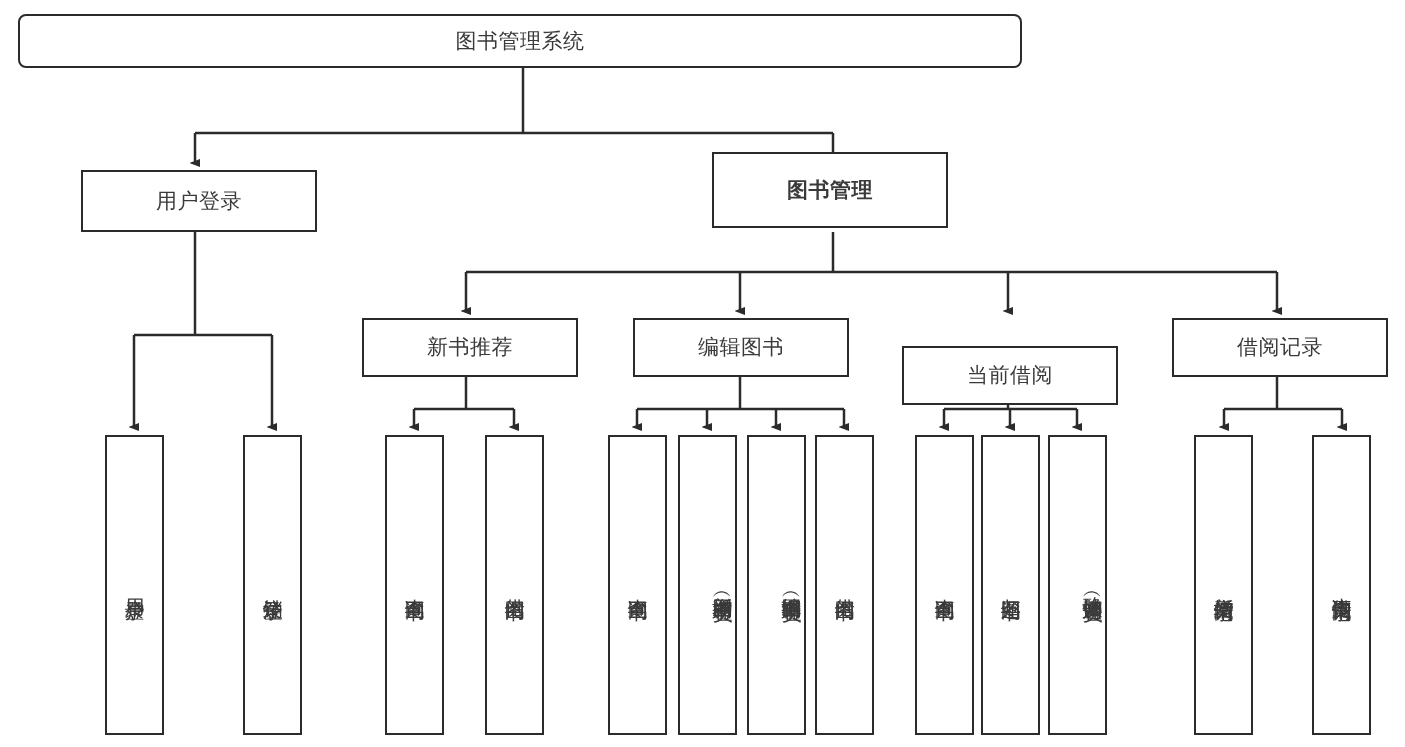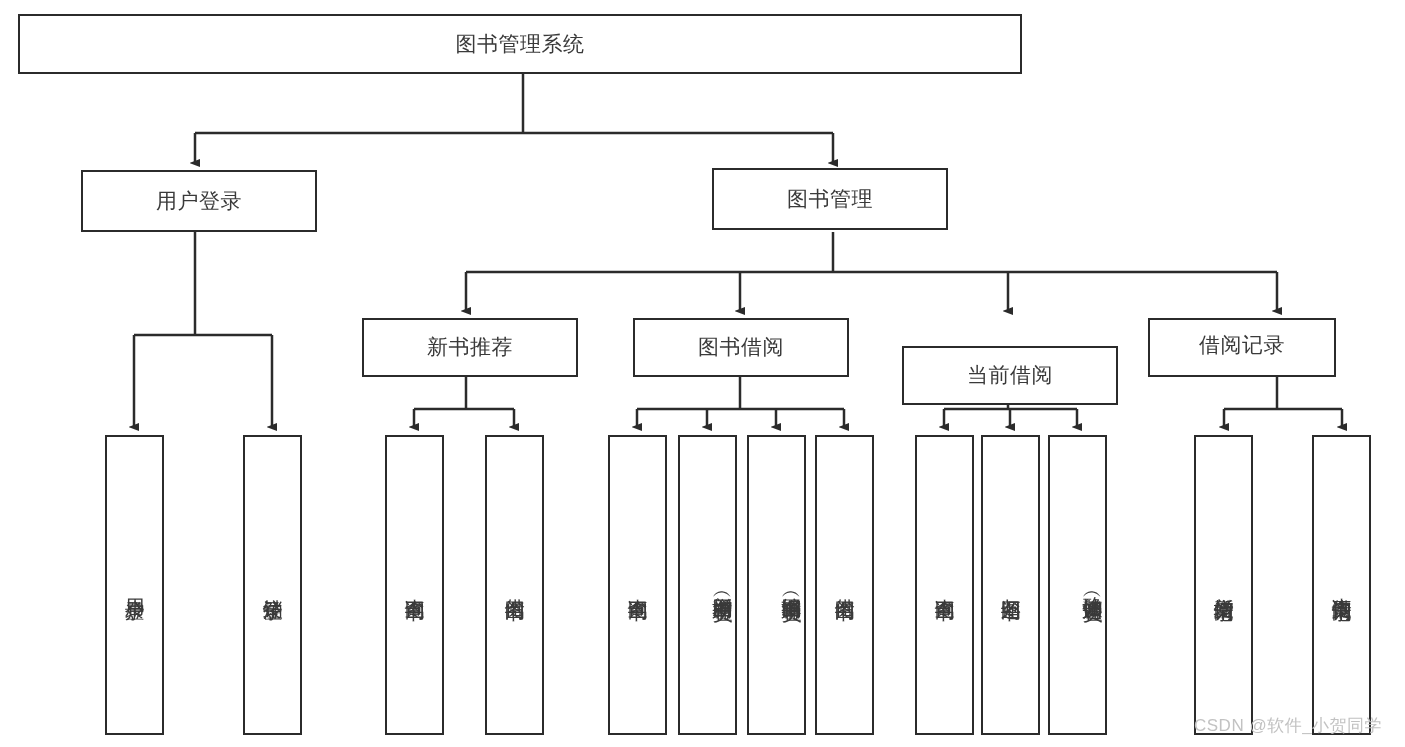--- a/index.html
+++ b/index.html
@@ -111,41 +111,41 @@
       <path d="M1010,409 L1010,427" marker-end="url(#arrow)"></path>
       <path d="M1077,409 L1077,427" marker-end="url(#arrow)"></path>
 
       <path d="M1277,377 L1277,409"></path>
       <path d="M1224,409 L1342,409"></path>
       <path d="M1224,409 L1224,427" marker-end="url(#arrow)"></path>
       <path d="M1342,409 L1342,427" marker-end="url(#arrow)"></path>
     </g>
   </svg>
 
-  <div class="node horiz" style="left:18px; top:14px; width:1004px; height:60px;">
+  <div class="node horiz" style="left:18px; top:14px; width:1004px; height:54px;border-radius:8px;">
     <span class="node-label">图书管理系统</span>
   </div>
 
   <div class="node horiz" style="left:81px; top:170px; width:236px; height:62px;">
     <span class="node-label">用户登录</span>
   </div>
-  <div class="node horiz" style="left:712px; top:168px; width:236px; height:62px;">
+  <div class="node horiz" style="left:712px; top:152px; width:236px; height:76px;font-weight:bold;">
     <span class="node-label">图书管理</span>
   </div>
 
   <div class="node horiz" style="left:362px; top:318px; width:216px; height:59px;text-align:right;">
     <span class="node-label">新书推荐</span>
   </div>
   <div class="node horiz" style="left:633px; top:318px; width:216px; height:59px;">
-    <span class="node-label">图书借阅</span>
+    <span class="node-label">编辑图书</span>
   </div>
   <div class="node horiz" style="left:902px; top:318px; width:216px; height:59px;margin-top:28px;">
     <span class="node-label">当前借阅</span>
   </div>
-  <div class="node horiz" style="left:1148px; top:318px; width:188px; height:59px;font-family:Liberation Mono, monospace;">
+  <div class="node horiz" style="left:1172px; top:318px; width:216px; height:59px;">
     <span class="node-label">借阅记录</span>
   </div>
 
   <div class="node vert" style="left:105px; top:435px; width:59px; height:300px;">
     <span class="node-label">用户登录</span>
   </div>
   <div class="node vert" style="left:243px; top:435px; width:59px; height:300px;">
     <span class="node-label">注销登录</span>
   </div>
 
@@ -179,15 +179,14 @@
     <span class="node-label">确认归还（管理员）</span>
   </div>
 
   <div class="node vert" style="left:1194px; top:435px; width:59px; height:300px;">
     <span class="node-label">新增借阅记录</span>
   </div>
   <div class="node vert" style="left:1312px; top:435px; width:59px; height:300px;">
     <span class="node-label">查询借阅记录</span>
   </div>
 
-  <div class="watermark" style="left:1194px; top:714px;">CSDN @软件_小贺同学</div>
 
 </div>
 
 </body></html>

